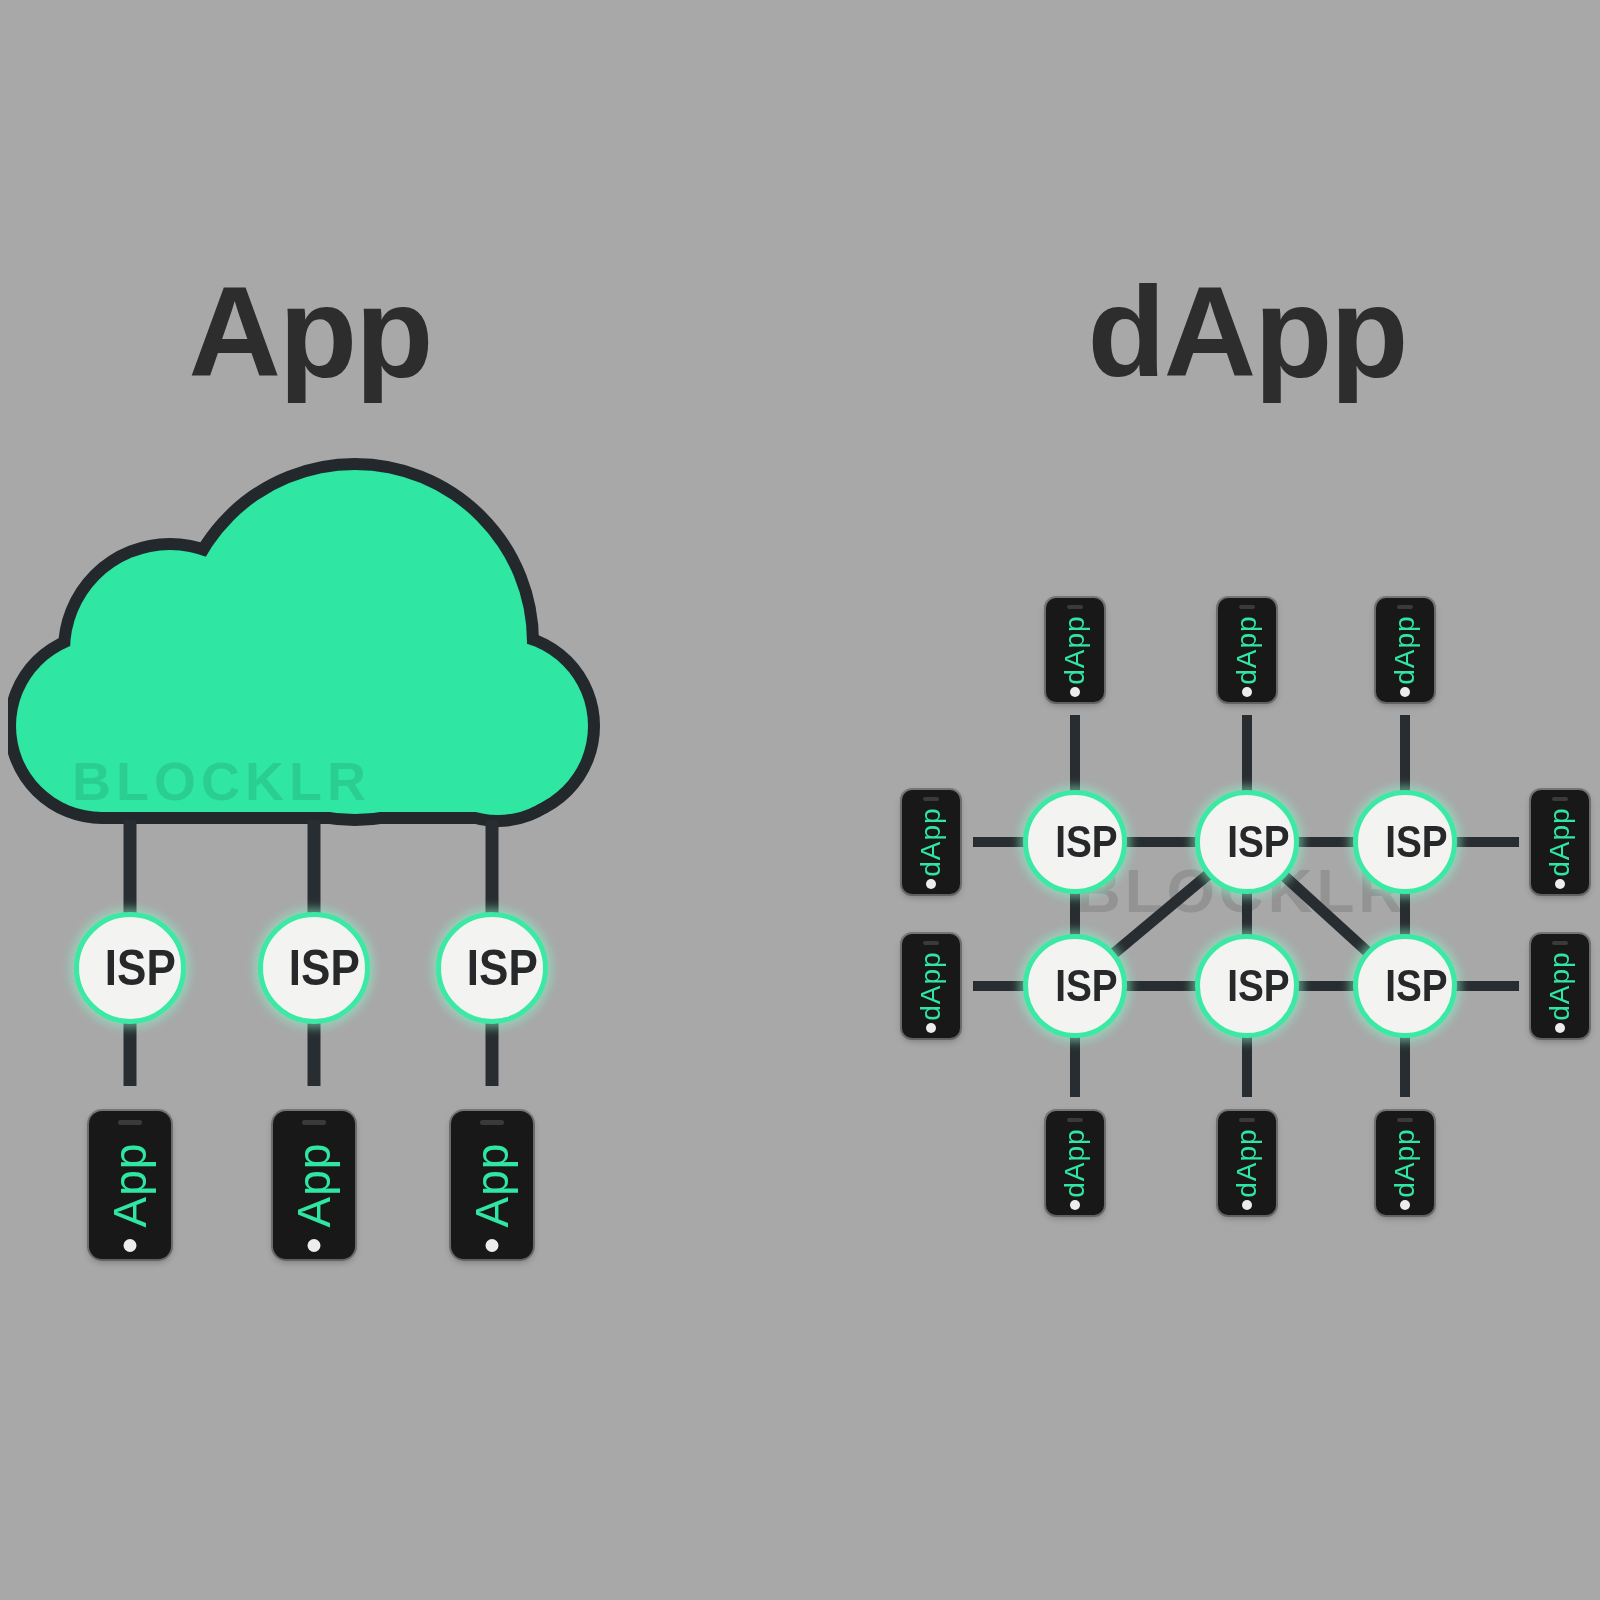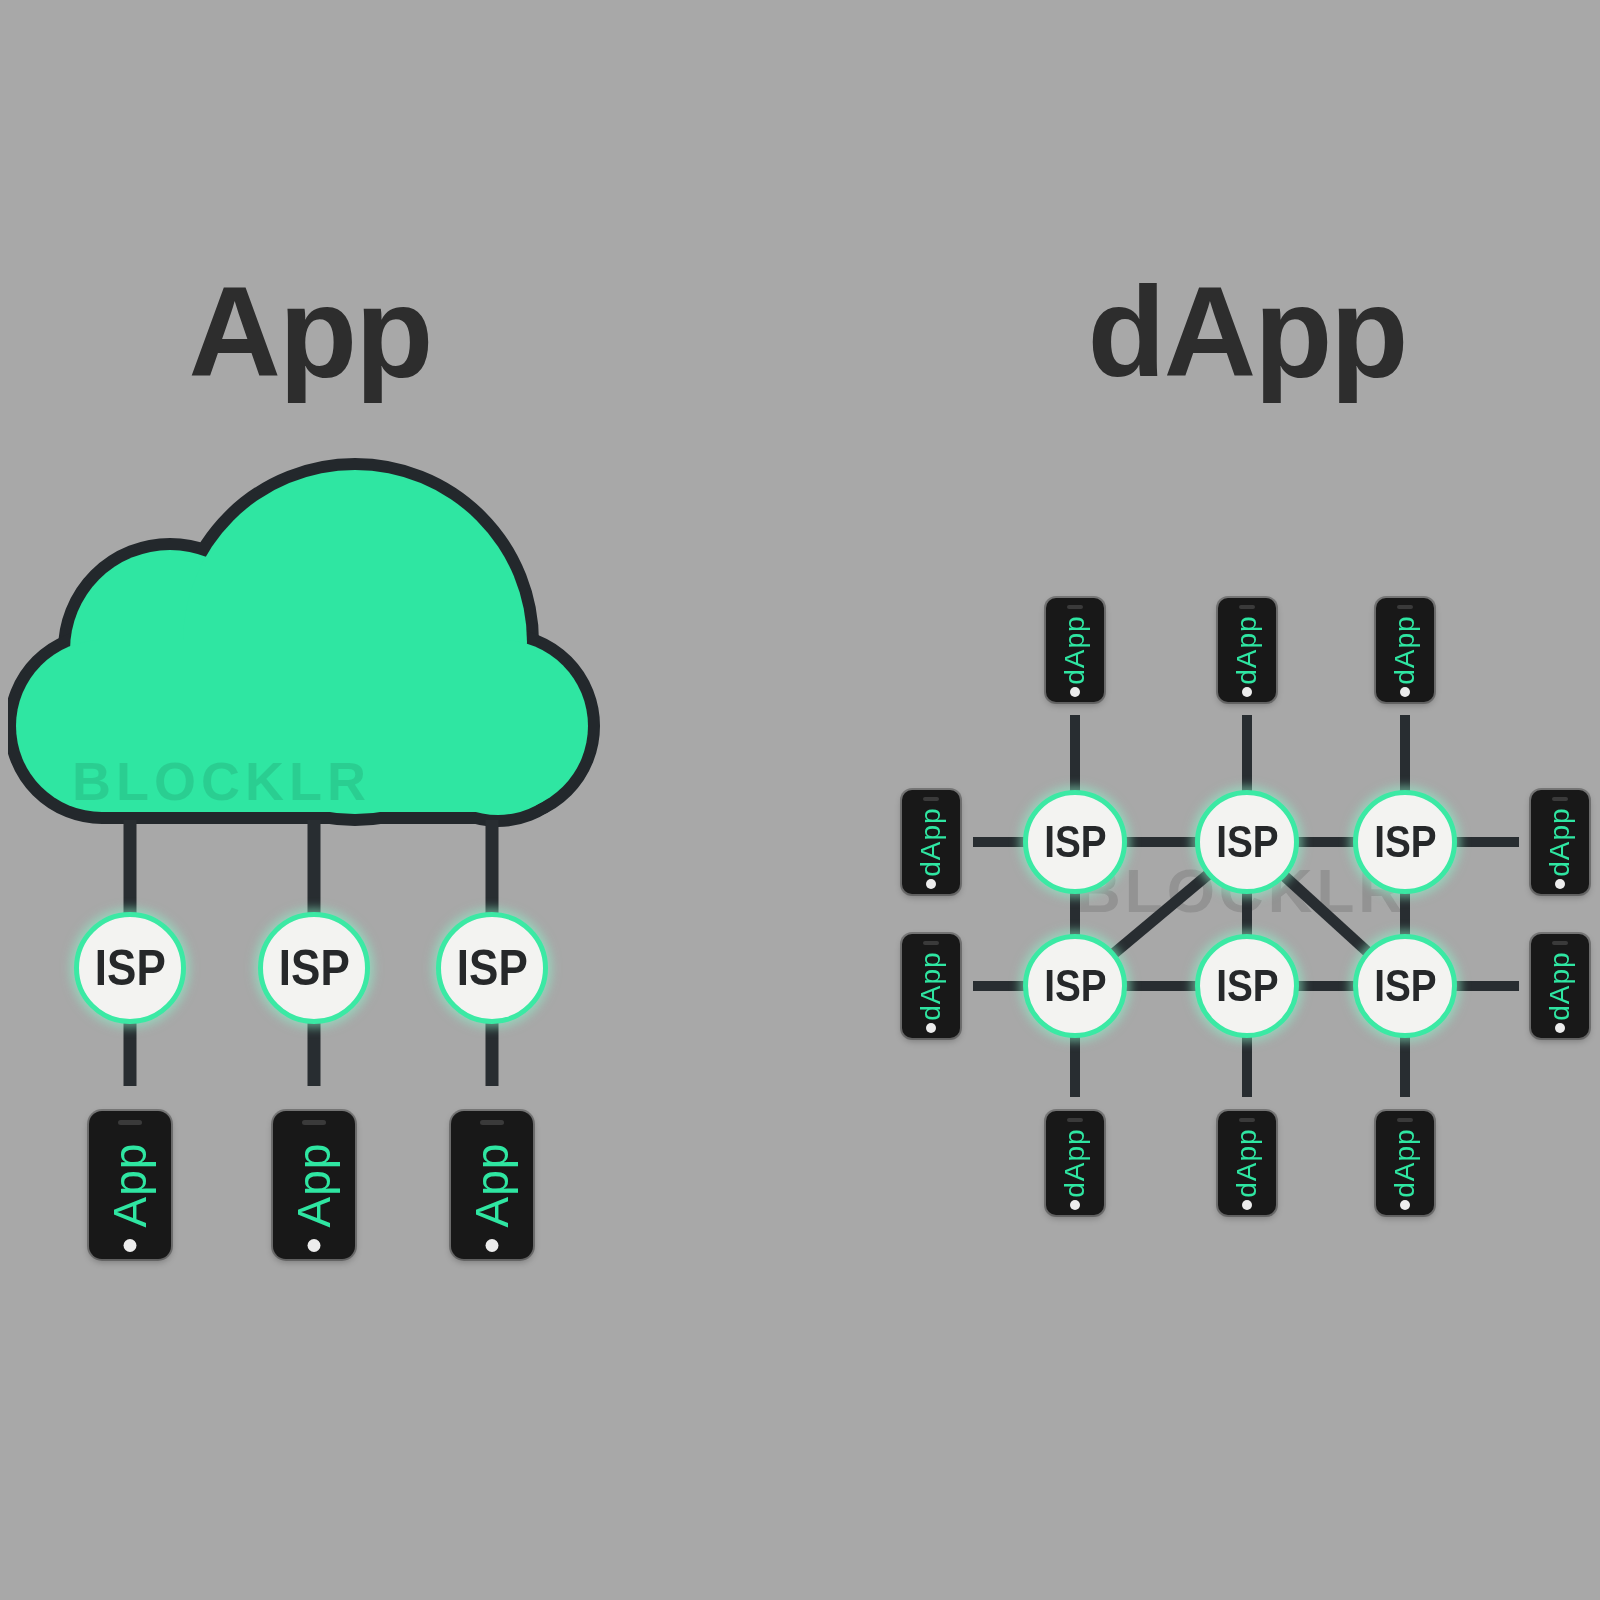--- a/index.html
+++ b/index.html
@@ -31,21 +31,21 @@
   .edges{position:absolute;left:0;top:0;width:1600px;height:1600px;}
 
   .side{position:absolute;left:0;top:0;width:0;height:0;}
 
   .isp{
     position:absolute;transform:translate(-50%,-50%);
     background:var(--circleFill,#f3f3f1);
     border:5px solid var(--circleBorder,#3be9a4);
     border-radius:50%;
     box-shadow:0 0 10px 4px rgba(140,243,203,0.55);
-    display:flex;align-items:center;justify-content:center;
+    display:flex;align-items:center;justify-content:flex-end;
     box-sizing:border-box;
   }
   .left .isp{width:112px;height:112px;}
   .right .isp{width:104px;height:104px;}
   .isp-label{
     font-weight:700;color:#26282a;transform:scaleX(0.88);
     letter-spacing:0;line-height:1;
   }
   .left .isp-label{font-size:50px;}
   .right .isp-label{font-size:44px;}

